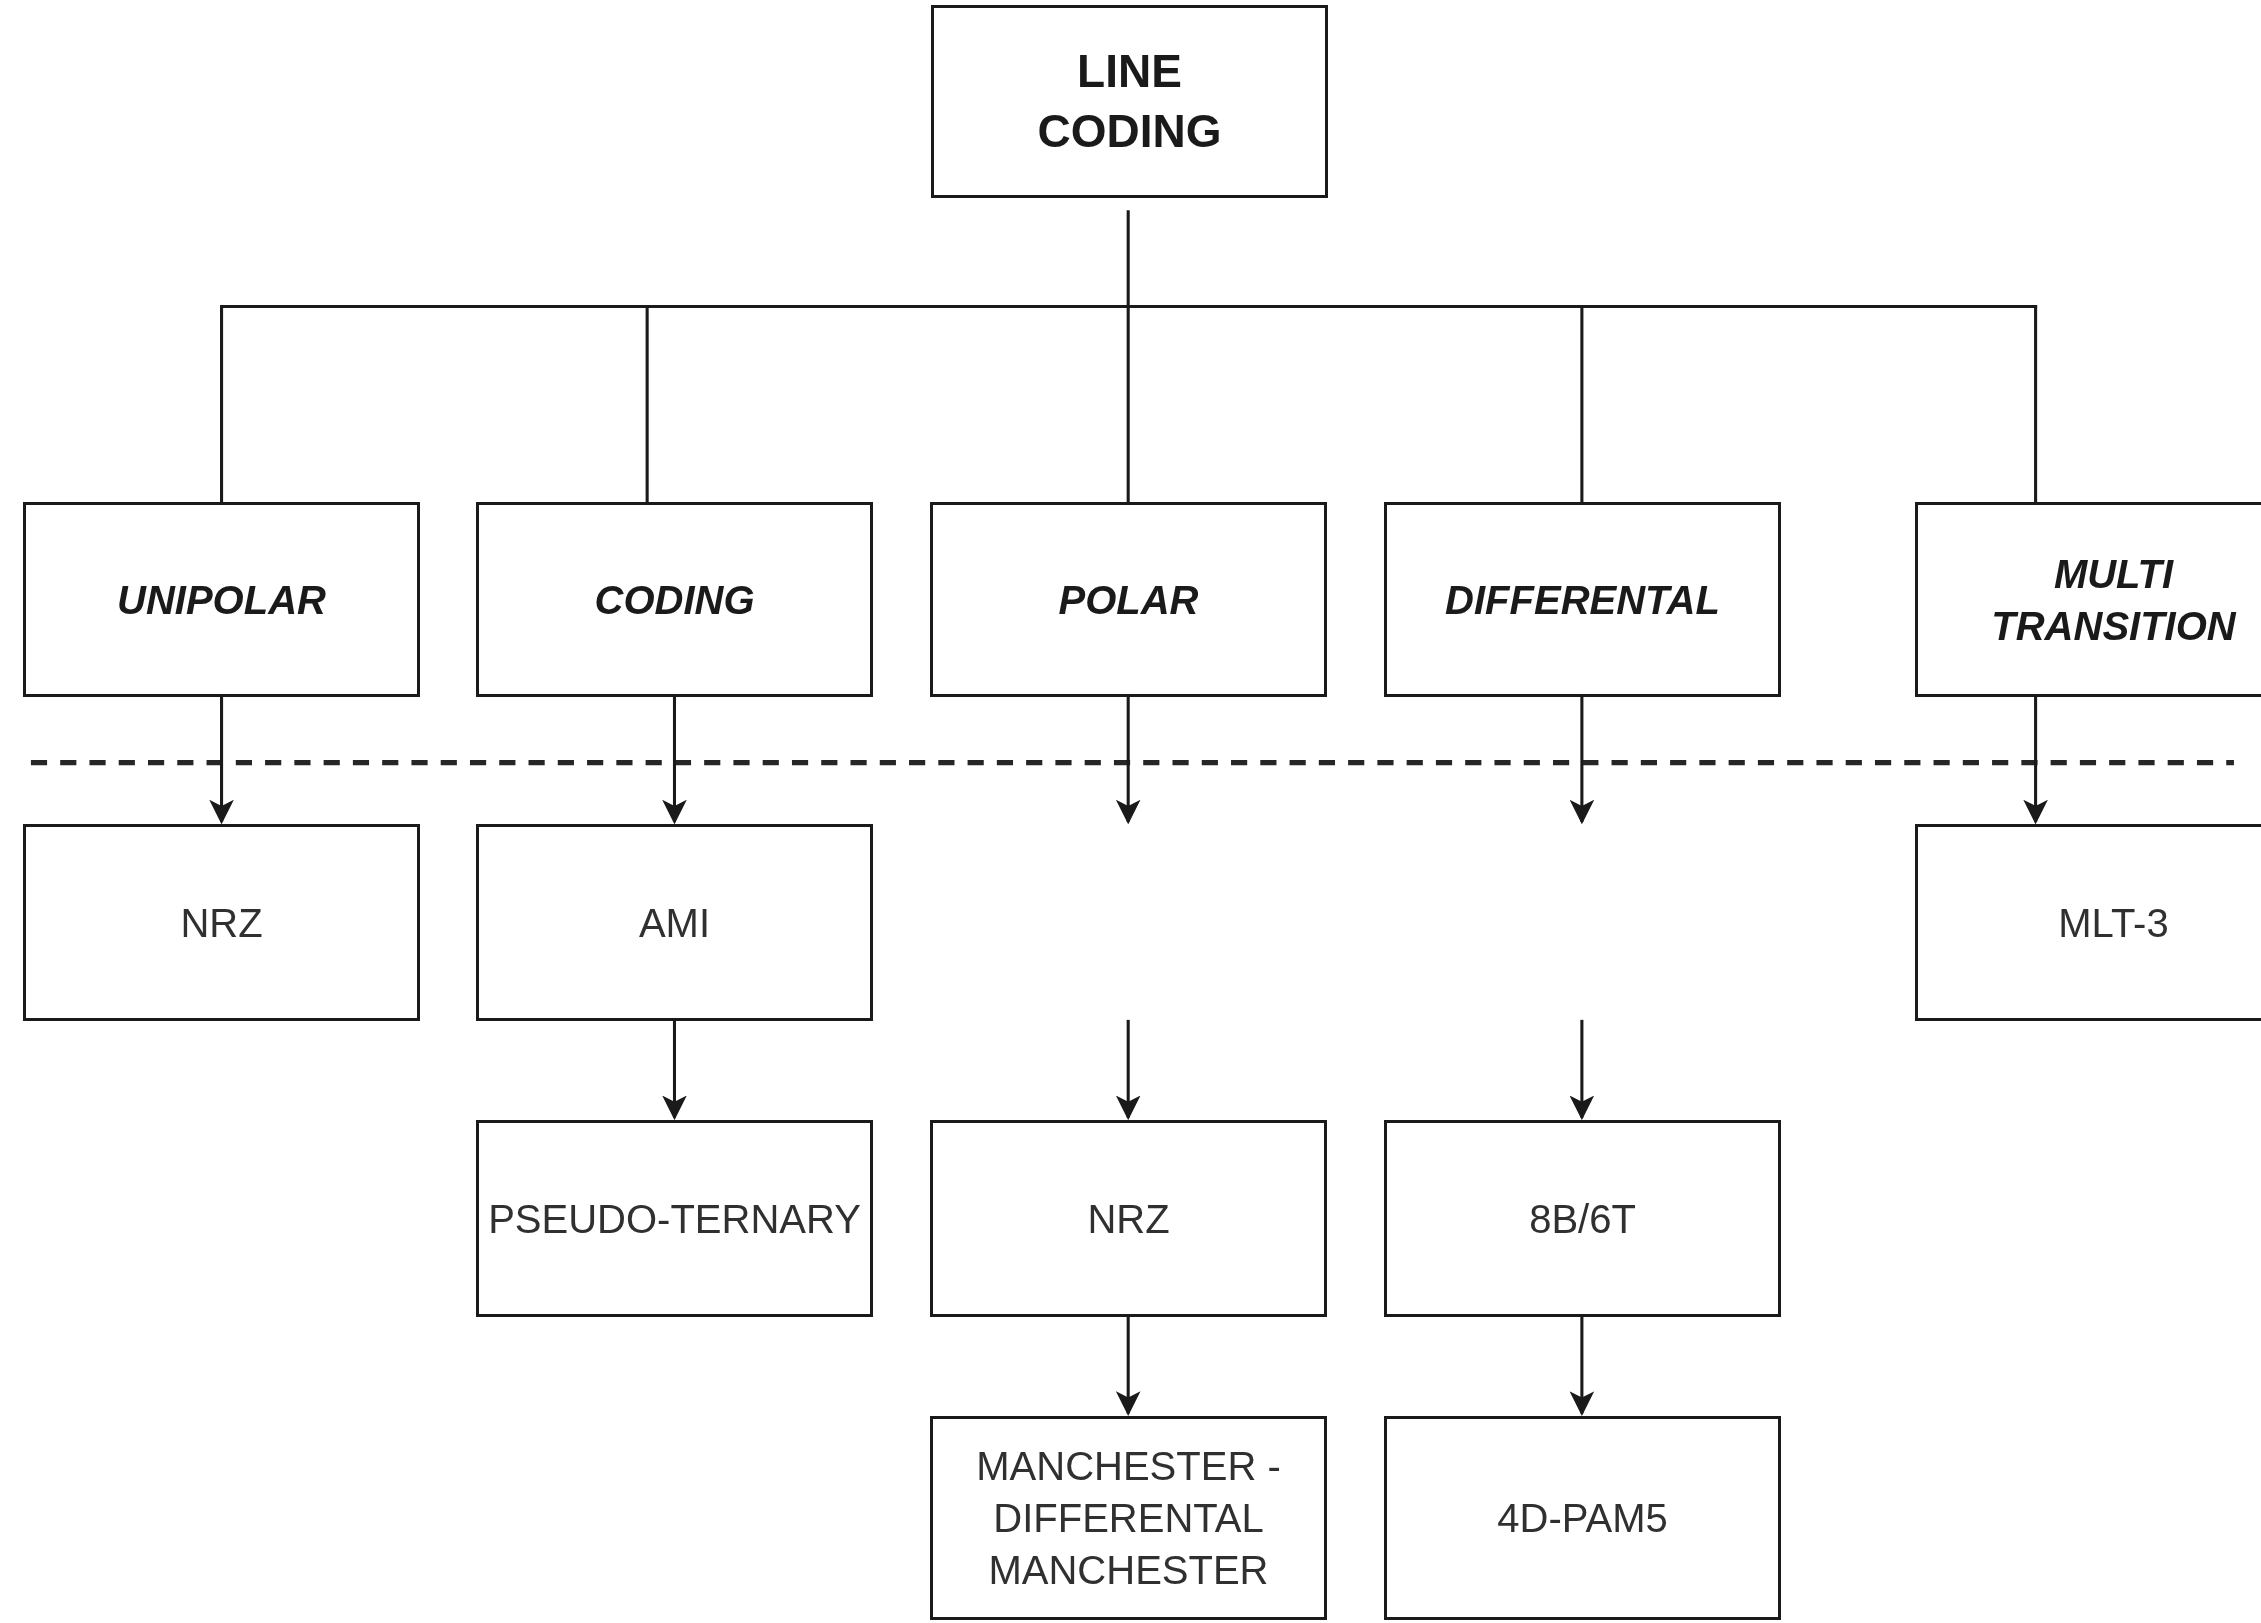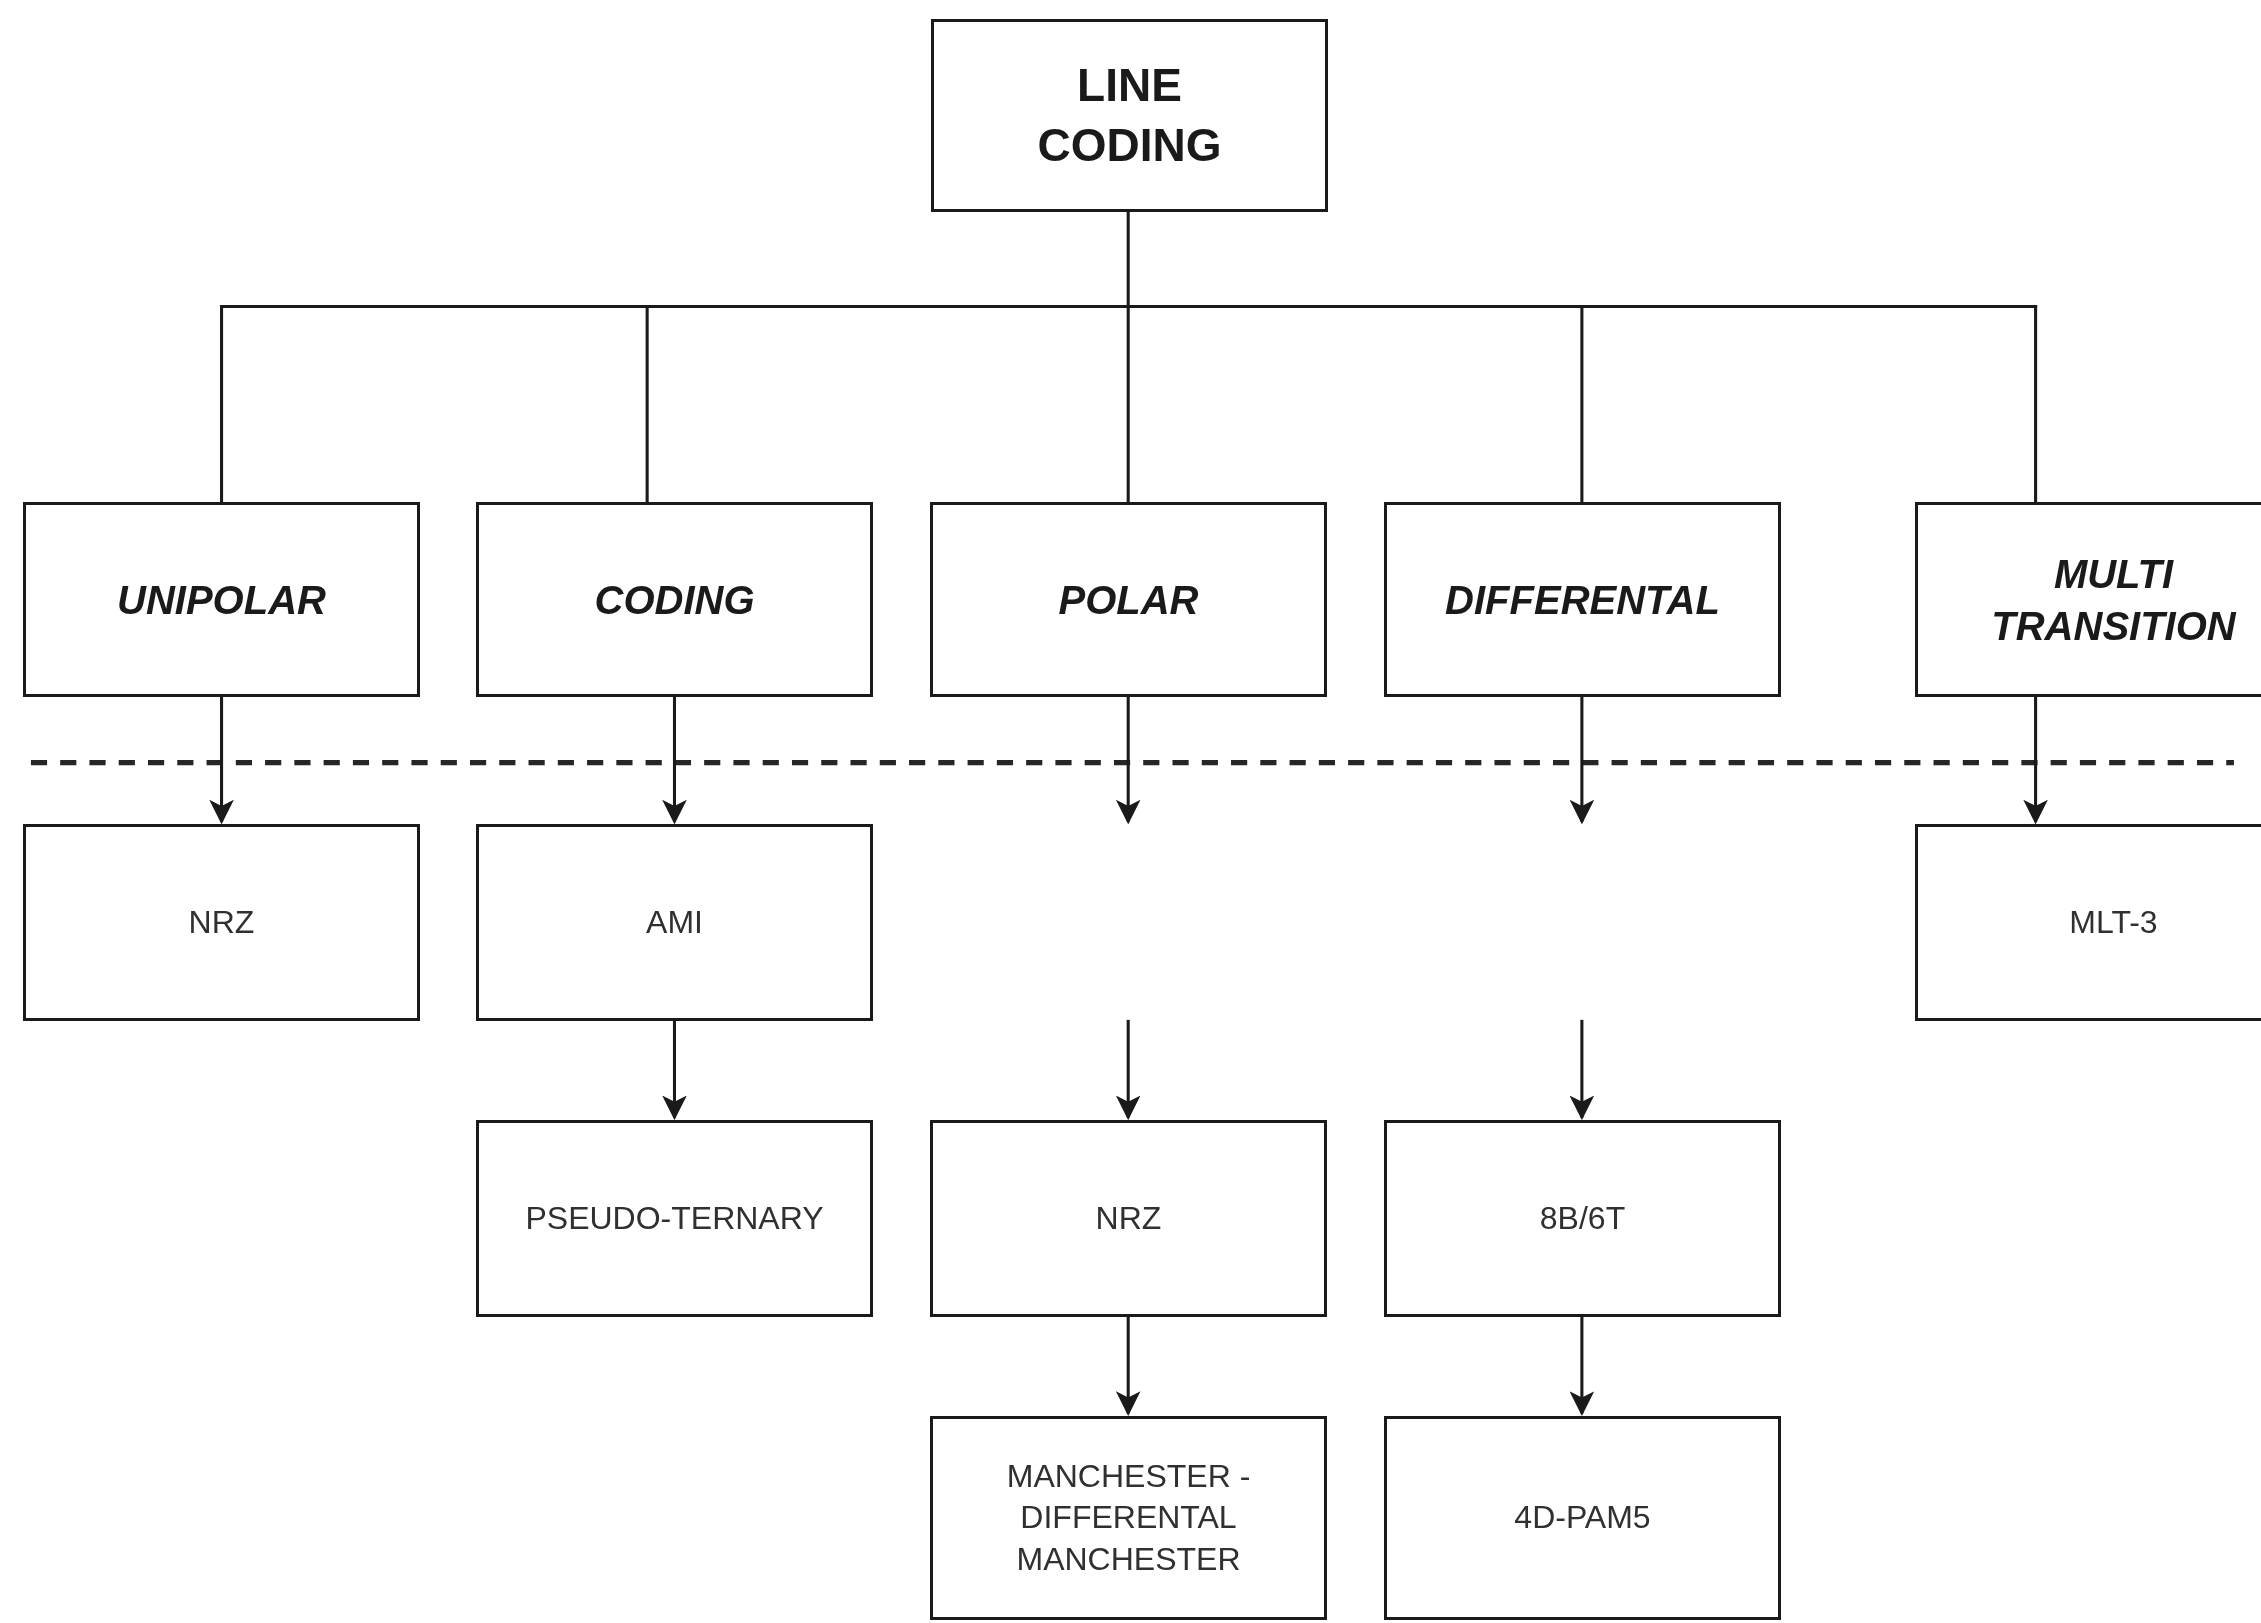--- a/index.html
+++ b/index.html
@@ -50,21 +50,21 @@
   .node.cat {
     height: 195px;
     font-weight: bold;
     font-style: italic;
     font-size: 40px;
     color: #1a1a1a;
   }
   .node.child {
     height: 197px;
     font-weight: 400;
-    font-size: 32px;
+    font-size: 40px;
     color: #303030;
   }
   .node.child.row5 {
     height: 204px;
   }
   
   .col0 { left: 23px; }
   .col1 { left: 476px; }
   .col2 { left: 930px; }
   .col3 { left: 1384px; }
@@ -105,21 +105,21 @@
     <line x1="2642.5" y1="903" x2="2642.5" y2="1067" stroke="#1a1a1a" stroke-width="4" marker-end="url(#arrow)"></line>
 
     <line x1="875.5" y1="1324" x2="875.5" y2="1451" stroke="#1a1a1a" stroke-width="4" marker-end="url(#arrow)"></line>
     <line x1="1464.5" y1="1324" x2="1464.5" y2="1451" stroke="#1a1a1a" stroke-width="4" marker-end="url(#arrow)"></line>
     <line x1="2053.5" y1="1324" x2="2053.5" y2="1451" stroke="#1a1a1a" stroke-width="4" marker-end="url(#arrow)"></line>
 
     <line x1="1464.5" y1="1708" x2="1464.5" y2="1835" stroke="#1a1a1a" stroke-width="4" marker-end="url(#arrow)"></line>
     <line x1="2053.5" y1="1708" x2="2053.5" y2="1835" stroke="#1a1a1a" stroke-width="4" marker-end="url(#arrow)"></line>
   </svg>
 
-  <div class="node root" style="left:931px; top:19px;">
+  <div class="node root" style="left:931px; top:5px;">
     <span class="lbl">LINE
 CODING</span>
   </div>
 
   <div class="node cat row2 col0">
     <span class="lbl">UNIPOLAR</span>
   </div>
   <div class="node cat row2 col1">
     <span class="lbl">CODING</span>
   </div>

